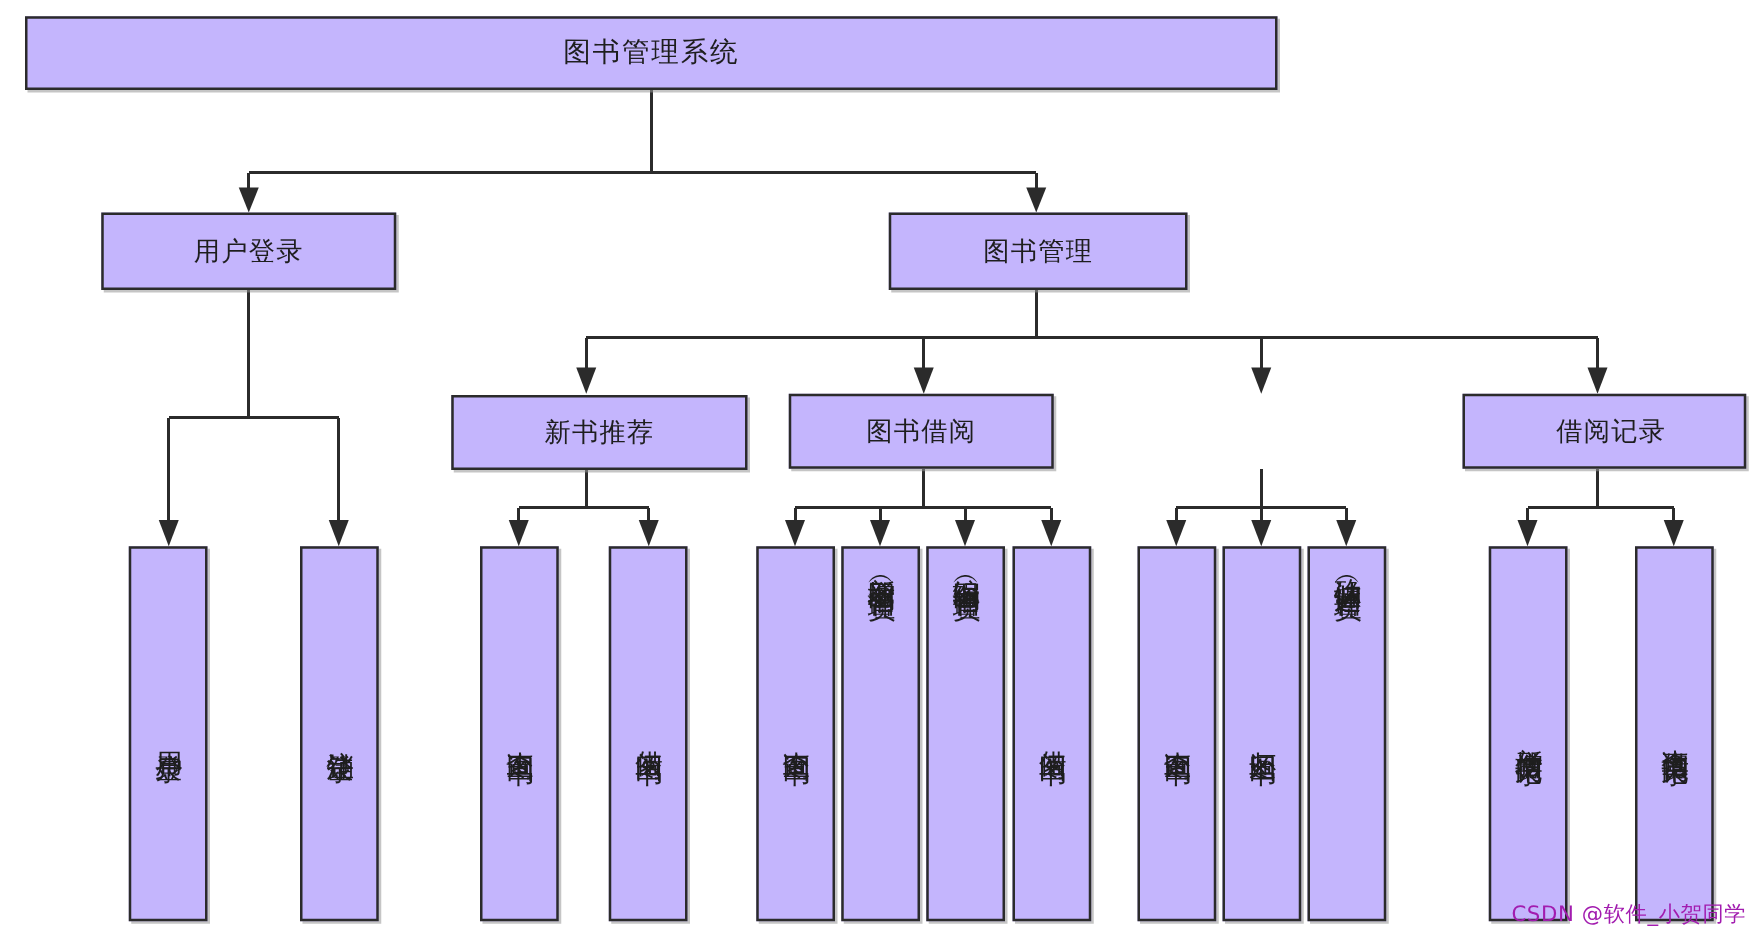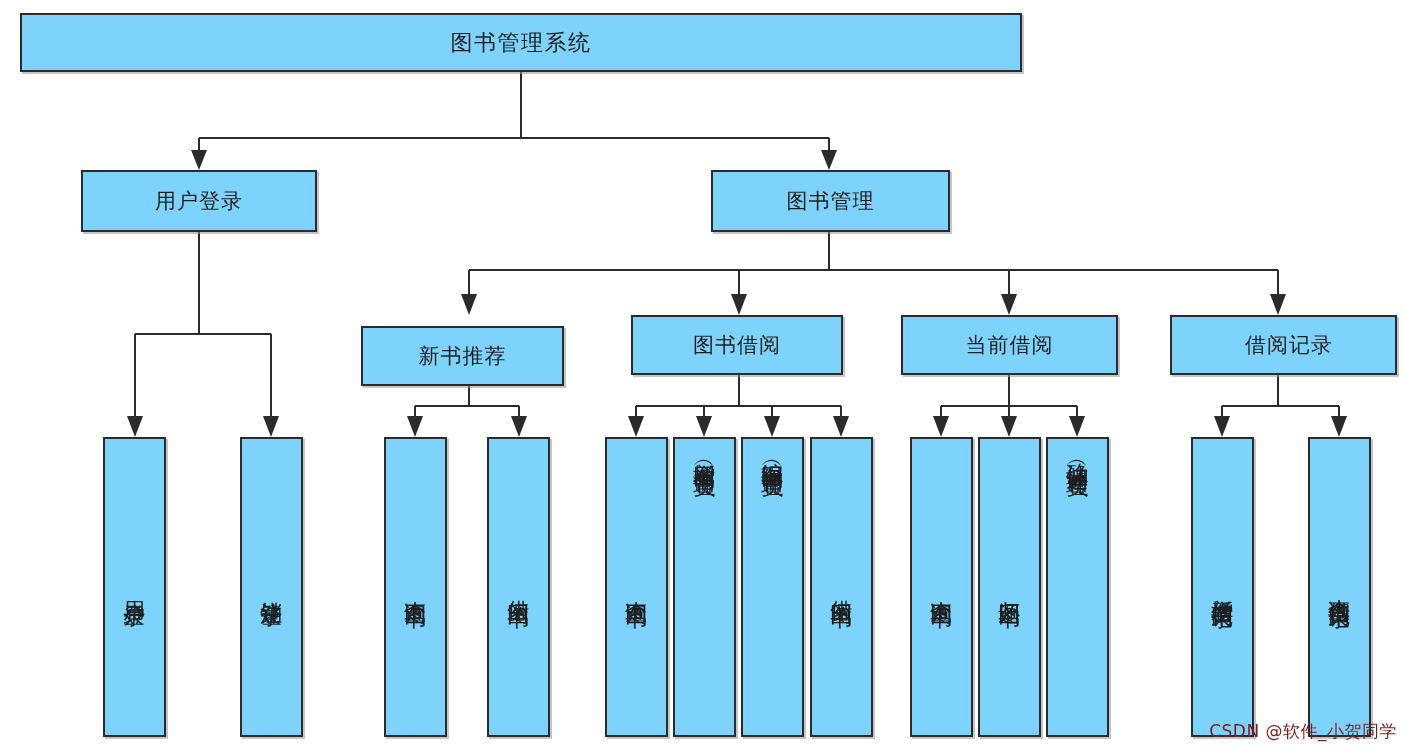--- a/index.html
+++ b/index.html
@@ -28,21 +28,21 @@
     stroke-width:2.4;
     fill:none;
     shape-rendering:crispEdges;
   }
   #wires polygon{ fill:#2b2b2b; }
 
   
   .node{
     position:absolute;
     box-sizing:border-box;
-    background:#7dd3fc;
+    background:#c4b5fd;
     border:2.4px solid #2b2b2b;
     box-shadow:2px 2px 0 0 rgba(150,150,150,.55);
     display:flex;
     align-items:center;
     justify-content:center;
     z-index:3;
   }
   .node .lbl{
     display:block;
     text-align:center;
@@ -73,21 +73,21 @@
   }
   .node.v.tall .lbl{ max-height:296px; }
   .node.v.mid  { align-items:center; padding-top:0; }
 
   
   #watermark{
     position:absolute;
     right:8px;
     bottom:4px;
     font-size:17px;
-    color:#7f1d1d;
+    color:#a21caf;
     letter-spacing:.5px;
     z-index:9;
     white-space:nowrap;
     font-family:"DejaVu Sans","Liberation Sans",sans-serif;
   }
 </style>
 </head>
 <body>
 
 <div id="diagram">
@@ -158,29 +158,26 @@
     <span class="lbl">图书管理系统</span>
   </div>
 
   <div class="node h" style="left:81px; top:170px; width:236px; height:62px;">
     <span class="lbl">用户登录</span>
   </div>
   <div class="node h" style="left:711px; top:170px; width:239px; height:62px;">
     <span class="lbl">图书管理</span>
   </div>
 
-  <div class="node h" style="left:361px; top:326px; width:203px; height:60px;">
+  <div class="node h" style="left:361px; top:316px; width:237px; height:60px;">
     <span class="lbl">新书推荐</span>
   </div>
   <div class="node h" style="left:631px; top:315px; width:212px; height:60px;">
     <span class="lbl">图书借阅</span>
   </div>
-  <div class="node h" style="left:901px; top:315px; width:217px; height:60px;">
-    <span class="lbl">当前借阅</span>
-  </div>
   <div class="node h" style="left:1170px; top:315px; width:227px; height:60px;padding-left:11px;">
     <span class="lbl">借阅记录</span>
   </div>
 
   <div class="node v mid" style="left:103px; top:437px; width:63px; height:300px;">
     <span class="lbl">用户登录</span>
   </div>
   <div class="node v mid" style="left:240px; top:437px; width:63px; height:300px;">
     <span class="lbl">注销登录</span>
   </div>

